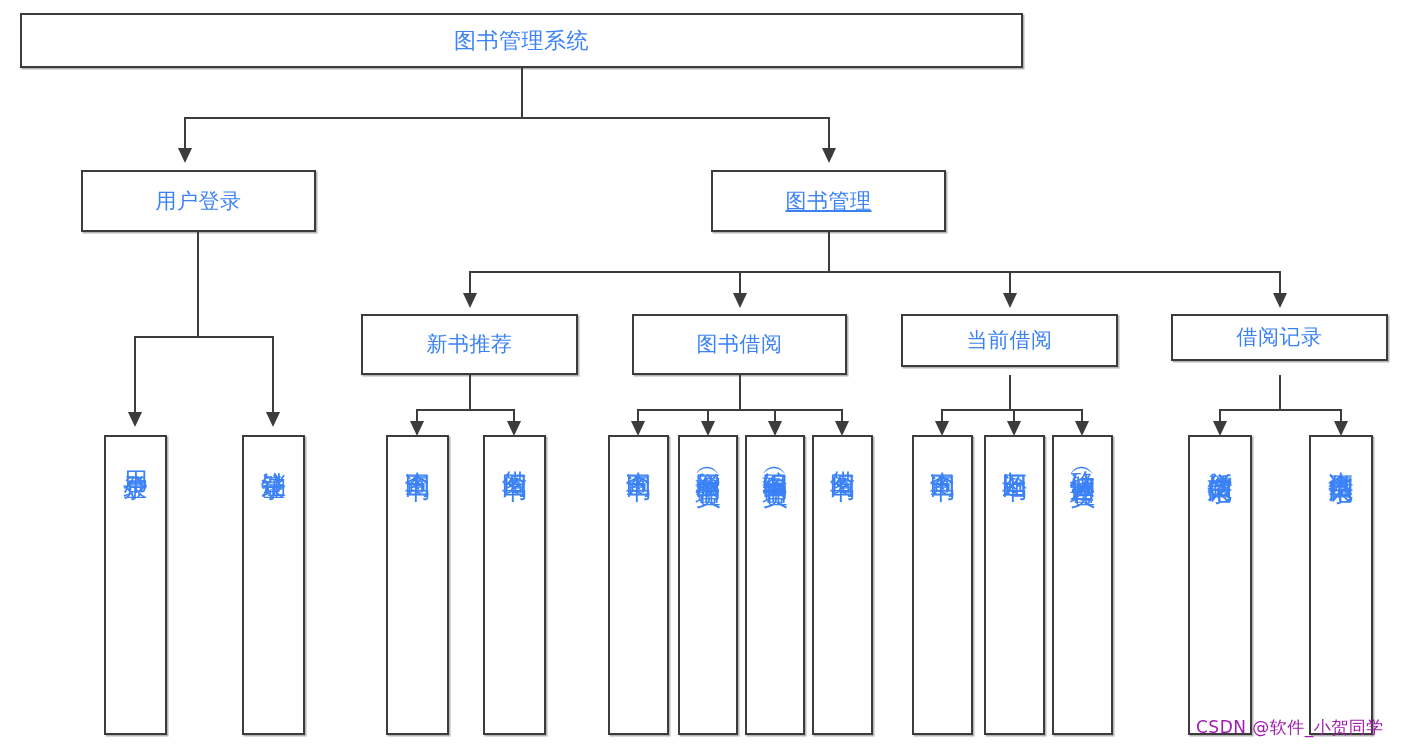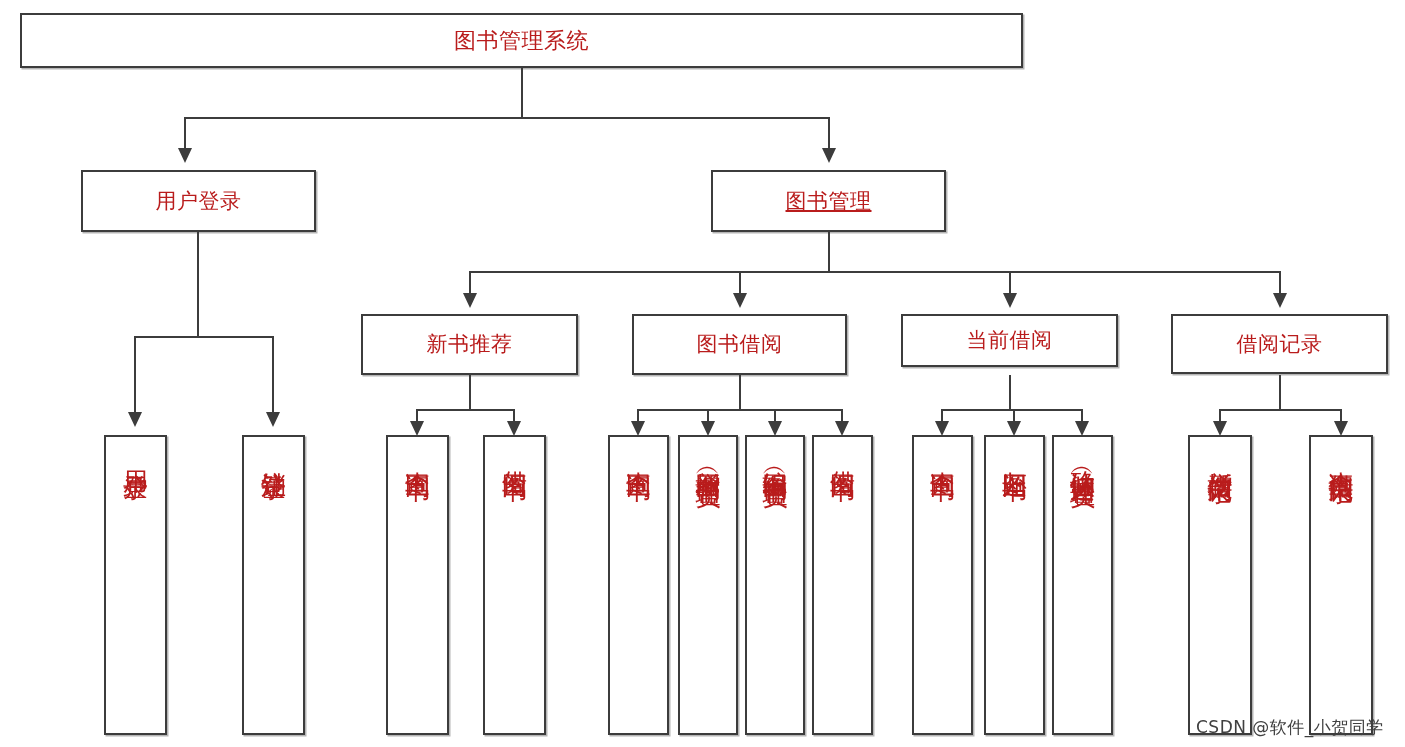--- a/index.html
+++ b/index.html
@@ -18,21 +18,21 @@
   
   .node{
     position:absolute;
     box-sizing:border-box;
     background:#ffffff;
     border:2px solid #3c3c3c;
     box-shadow:1.5px 1.5px 0 0 rgba(120,120,120,.55);
     display:flex;
     align-items:center;
     justify-content:center;
-    color:#b91c1c;
+    color:#3b82f6;
   }
   .node .lbl{
     display:block;
     white-space:nowrap;
     line-height:1.06;
     letter-spacing:.5px;
   }
   
   .node.h .lbl{font-size:21px;}
   .node.root .lbl{font-size:22px;}
@@ -61,21 +61,21 @@
     width:0;height:0;
     border-left:7px solid transparent;
     border-right:7px solid transparent;
     border-top:15px solid #3c3c3c;
   }
 
   
   #watermark{
     position:absolute;
     font-size:17px;
-    color:#404040;
+    color:#a21caf;
     white-space:nowrap;
     letter-spacing:.5px;
   }
 </style>
 </head>
 <body>
 
 <div id="canvas">
 
   <div class="node h root" style="left:20px;top:13px;width:1003px;height:55px;">
@@ -123,21 +123,21 @@
 
   <div class="node h" style="left:632px;top:314px;width:215px;height:61px;">
     <span class="lbl">图书借阅</span>
   </div>
   <div class="node h" style="left:361px;top:314px;width:217px;height:61px;">
     <span class="lbl">新书推荐</span>
   </div>
   <div class="node h" style="left:901px;top:314px;width:217px;height:53px;">
     <span class="lbl">当前借阅</span>
   </div>
-  <div class="node h" style="left:1171px;top:314px;width:217px;height:60px;justify-content:center;">
+  <div class="node h" style="left:1171px;top:314px;width:217px;height:47px;justify-content:center;">
     <span class="lbl">借阅记录</span>
   </div>
 
   <div class="ln vrt" style="left:469px;top:375px;width:2px;height:36px;"></div>
   <div class="ln hrz" style="left:416px;top:409px;width:99px;height:2px;"></div>
   <div class="ln vrt" style="left:416px;top:409px;width:2px;height:12px;"></div>
   <div class="arrow" style="left:410px;top:421px;"></div>
   <div class="ln vrt" style="left:513px;top:409px;width:2px;height:12px;"></div>
   <div class="arrow" style="left:507px;top:421px;"></div>
 

